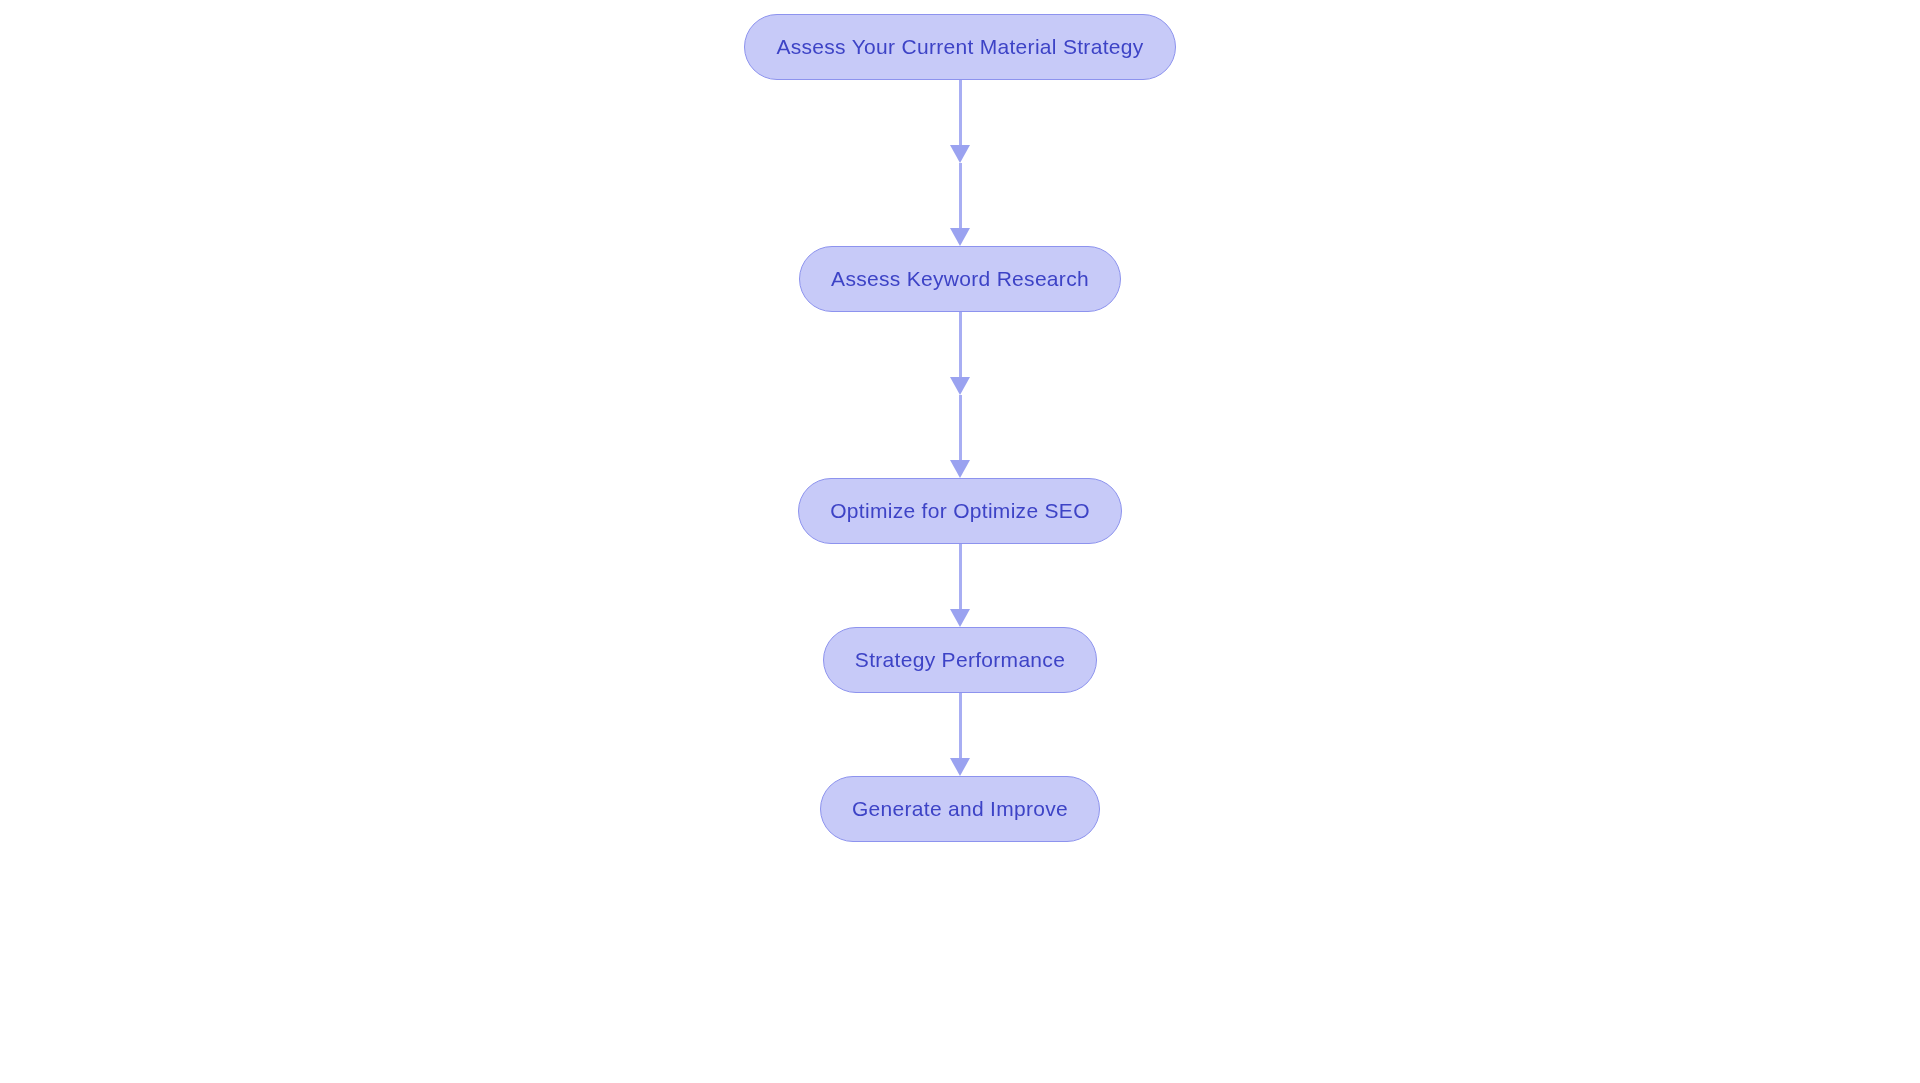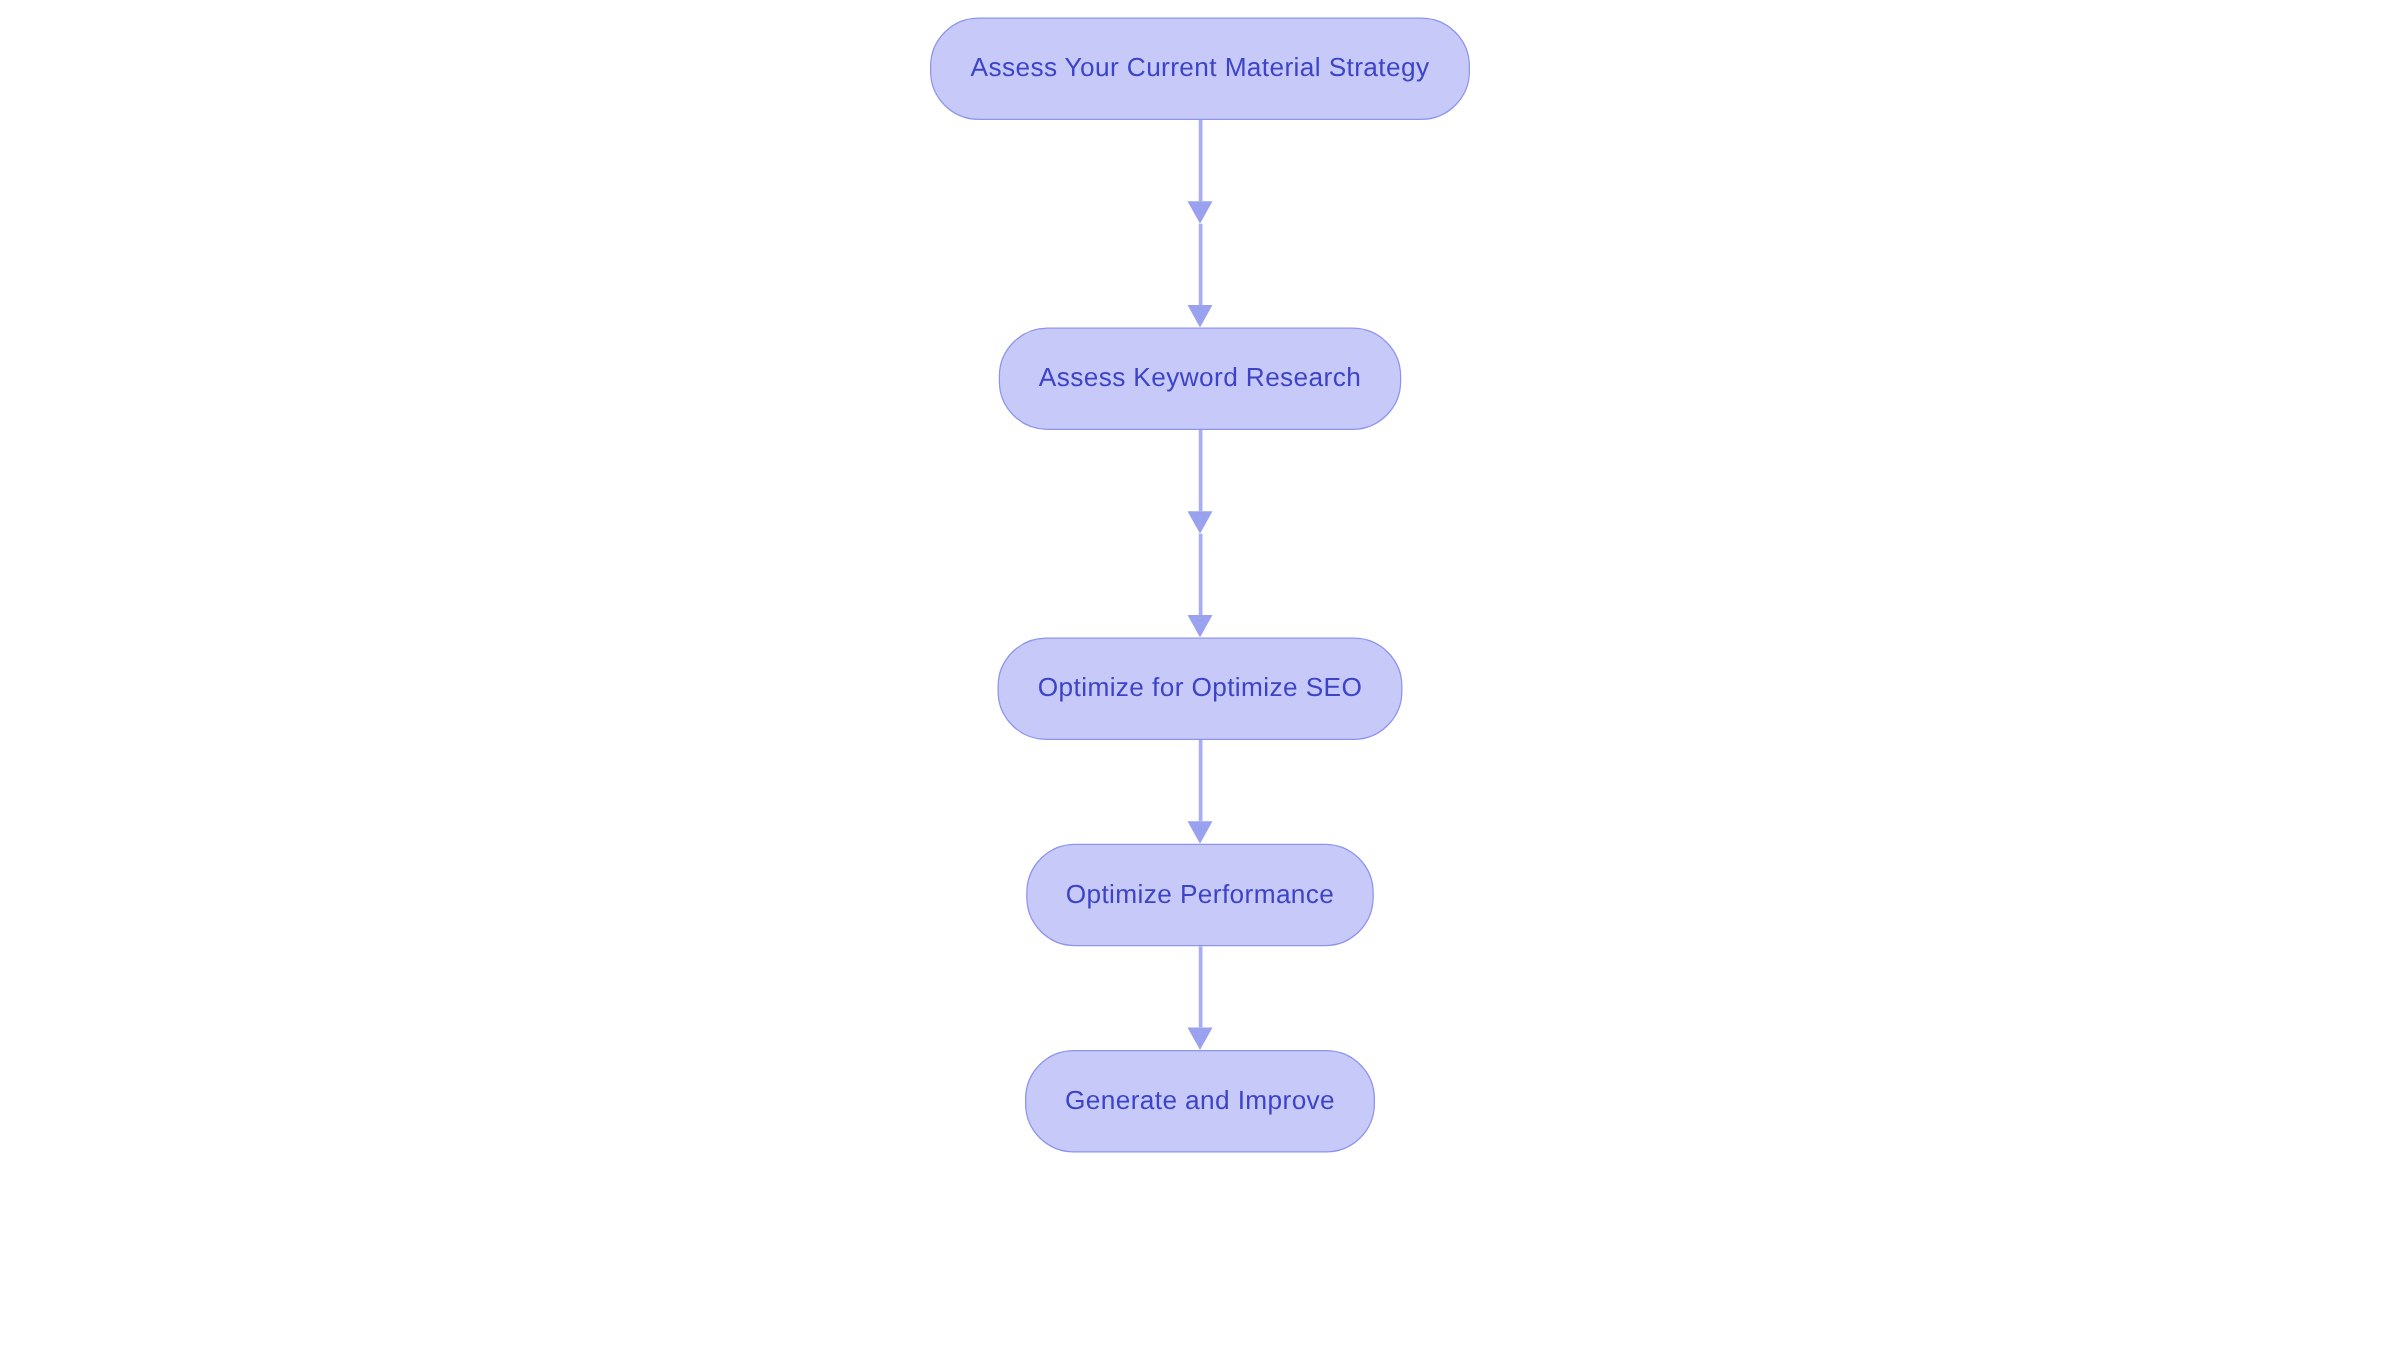--- a/index.html
+++ b/index.html
@@ -16,21 +16,21 @@
   .canvas {
     width: 1920px;
     height: 1083px;
     box-sizing: border-box;
     padding-top: 14px;
     display: flex;
     flex-direction: column;
     align-items: center;
   }
   .node {
-    height: 82px;
+    height: 66px;
     box-sizing: border-box;
     border-radius: 39px;
     background: var(--node-fill, #c7caf8);
     border: 1.5px solid var(--node-border, #8d93ee);
     color: var(--node-text, #3d43c6);
     display: flex;
     align-items: center;
     justify-content: flex-start;
     padding: 0 31px;
     font-size: 21px;
@@ -96,21 +96,21 @@
   <div class="node">
     <span>Optimize for Optimize SEO</span>
   </div>
 
   <div class="connector">
     <div class="connector-line"></div>
     <div class="arrowhead"></div>
   </div>
 
   <div class="node">
-    <span>Optimize Performance</span>
+    <span>Strategy Performance</span>
   </div>
 
   <div class="connector">
     <div class="connector-line"></div>
     <div class="arrowhead"></div>
   </div>
 
   <div class="node">
     <span>Generate and Improve</span>
   </div>

